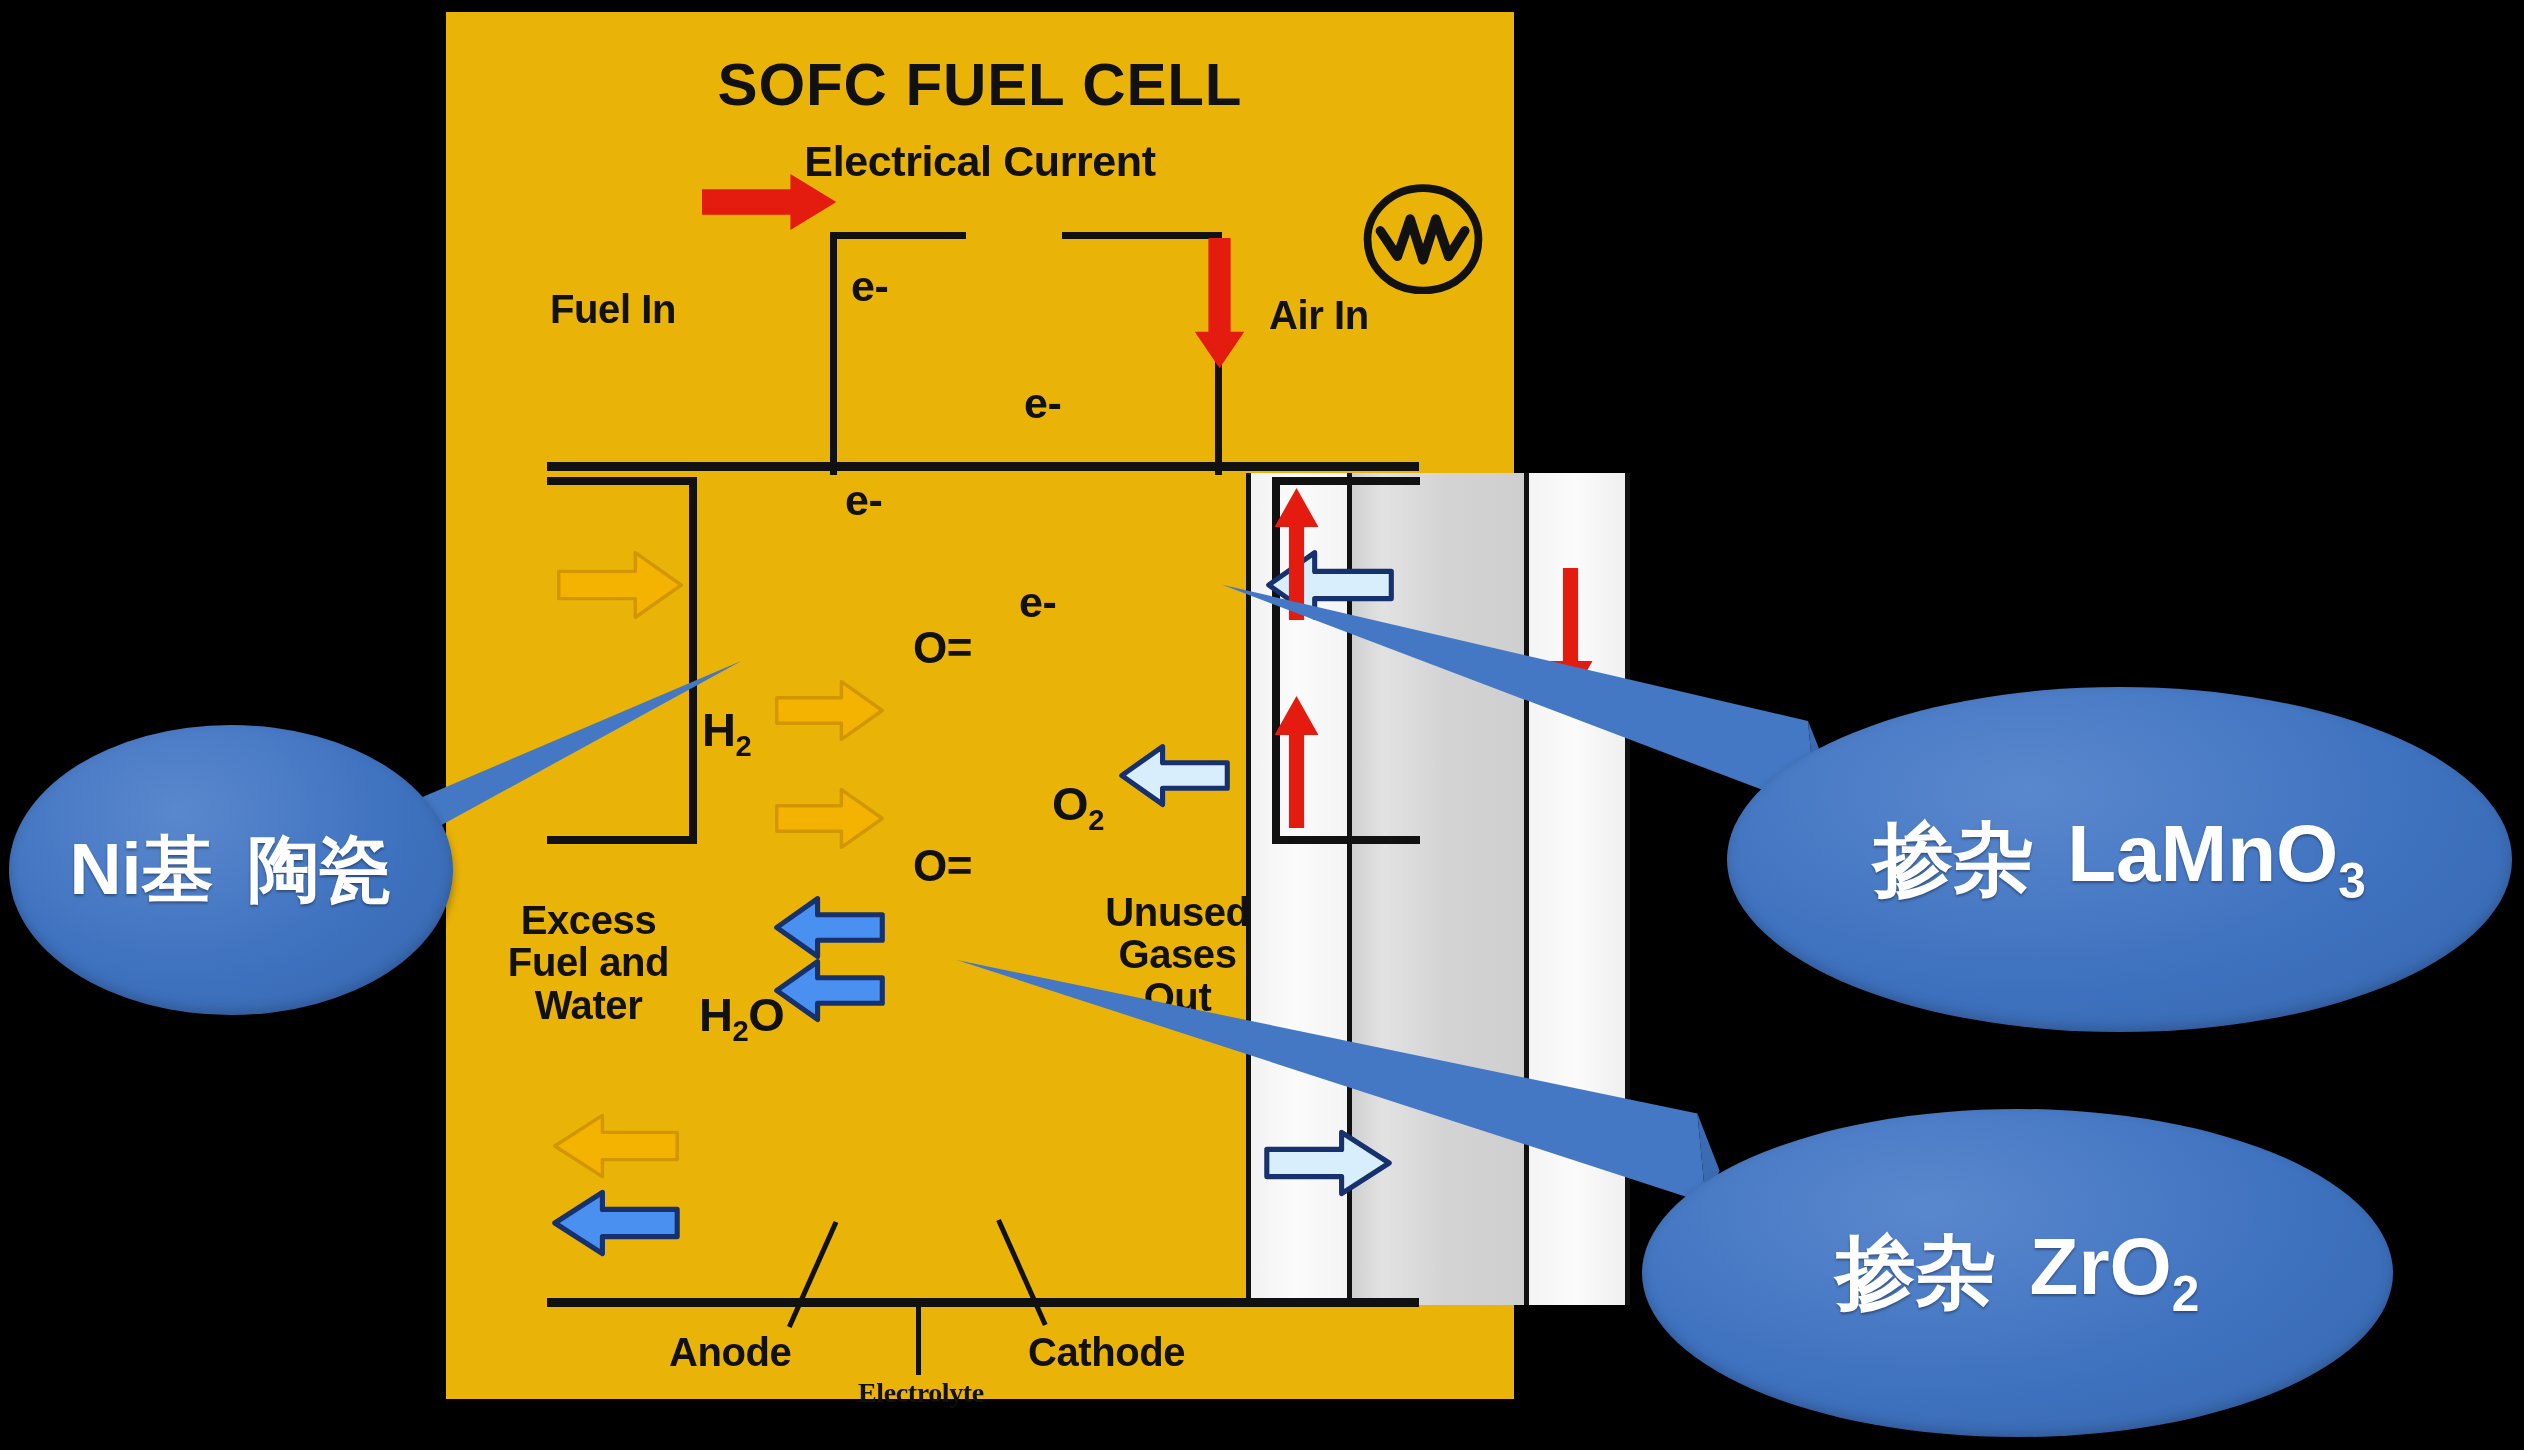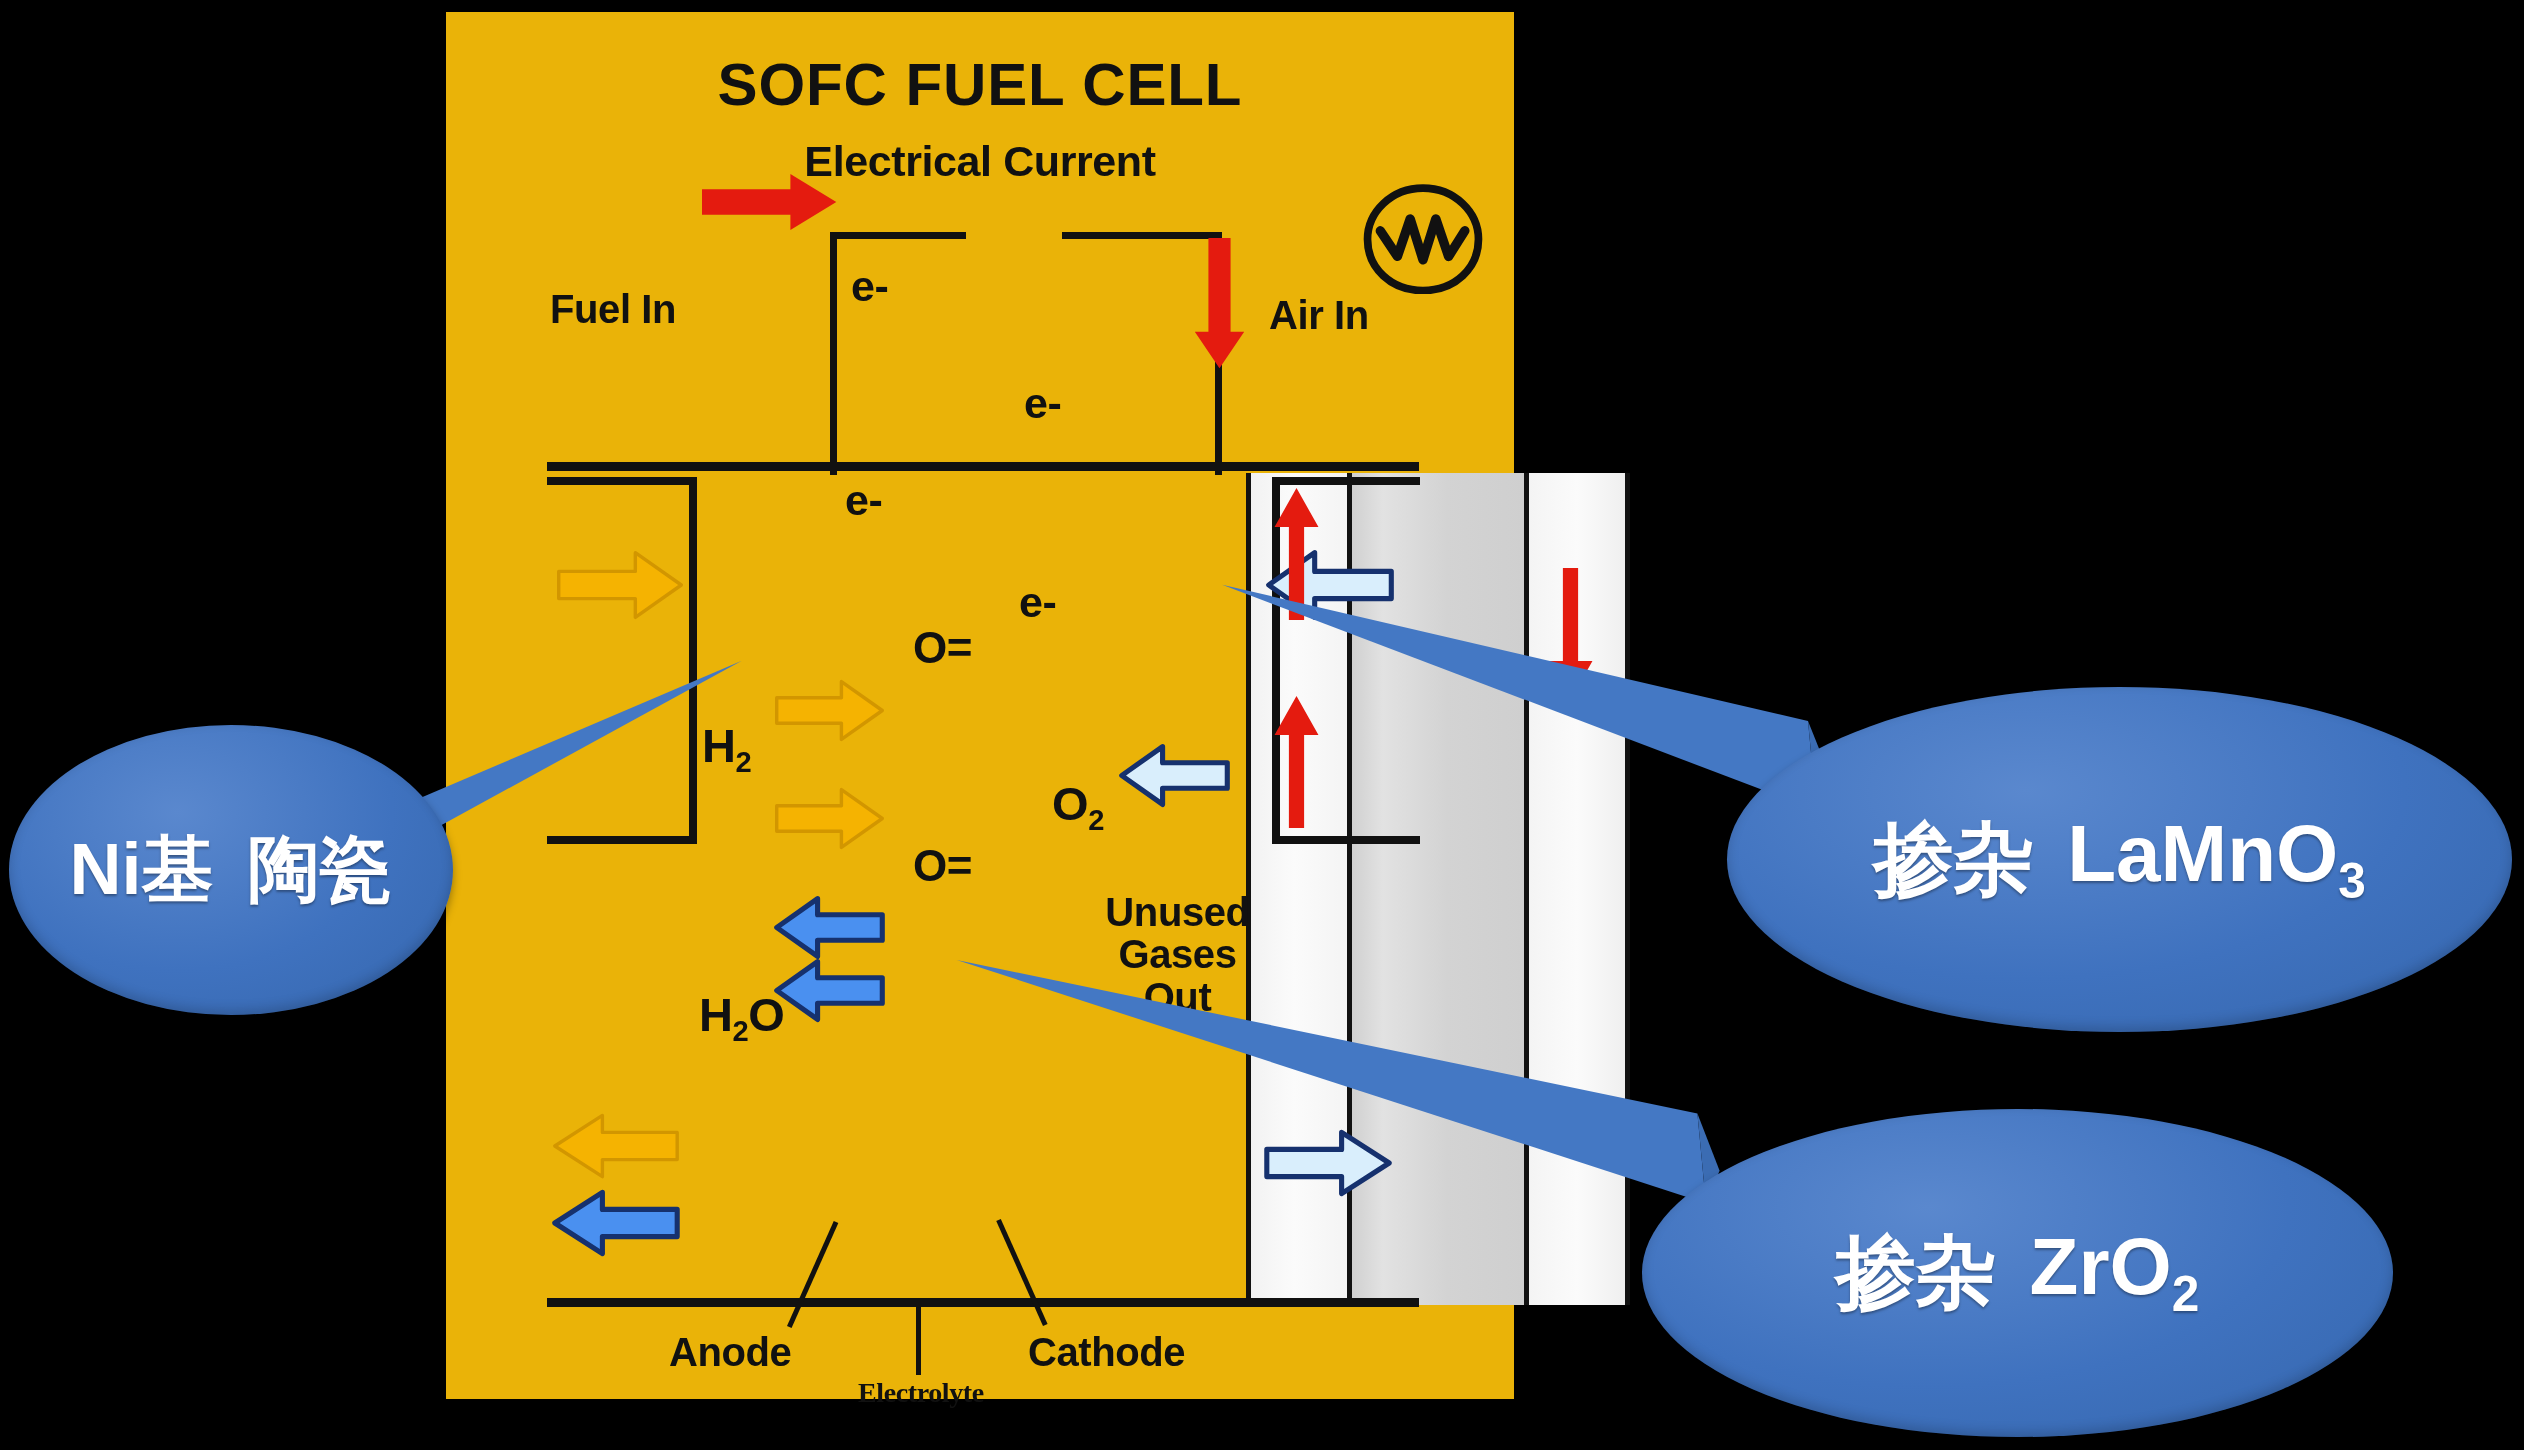--- a/index.html
+++ b/index.html
@@ -49,21 +49,21 @@
          font-weight:900;letter-spacing:0.9px;color:#111;white-space:normal;}
   #subtitle{left:0;top:128px;width:1068px;text-align:center;font-size:43px;
          font-weight:700;color:#111;white-space:normal;}
 
   .lbl-fuel-in{left:104px;top:277px;font-size:40px;text-align:center;}
   .lbl-air-in{left:823px;top:283px;font-size:40px;}
   .lbl-e1{left:405px;top:253px;font-size:43px;}
   .lbl-e2{left:399px;top:467px;font-size:43px;}
   .lbl-e3{left:578px;top:370px;font-size:43px;}
   .lbl-e4{left:573px;top:569px;font-size:43px;}
-  .lbl-h2{left:256px;top:710px;font-size:47px;}
+  .lbl-h2{left:256px;top:694px;font-size:47px;}
   .lbl-h2o{left:253px;top:979px;font-size:47px;}
   .lbl-o2{left:606px;top:768px;font-size:47px;}
   .lbl-oeq1{left:467px;top:614px;font-size:44px;}
   .lbl-oeq2{left:467px;top:832px;font-size:44px;}
   .lbl-excess{left:40px;top:887px;font-size:40px;width:205px;
               white-space:normal;text-align:center;line-height:1.06;}
   .lbl-unused{left:640px;top:879px;font-size:40px;width:183px;
               white-space:normal;text-align:center;line-height:1.06;}
   .lbl-anode{left:223px;top:1320px;font-size:40px;}
   .lbl-electrolyte{left:412px;top:1367px;font-size:28px;font-family:Liberation Serif, serif;}
@@ -136,20 +136,21 @@
 
     <div class="txt lbl-h2"><span>H</span><span class="sub">2</span></div>
 
     <div class="txt lbl-h2o"><span>H</span><span class="sub">2</span><span>O</span></div>
 
     <div class="txt lbl-o2"><span>O</span><span class="sub">2</span></div>
 
     <div class="txt lbl-oeq1">O=</div>
     <div class="txt lbl-oeq2">O=</div>
 
+    <div class="txt lbl-excess">Excess Fuel and Water</div>
     <div class="txt lbl-unused">Unused Gases Out</div>
 
     <div class="txt lbl-anode">Anode</div>
     <div class="txt lbl-electrolyte">Electrolyte</div>
     <div class="txt lbl-cathode">Cathode</div>
 
     <div class="leader" style="left:341px;top:1314px;width:115px;height:5.1px;transform:rotate(-66deg);"></div>
     <div class="leader" style="left:475px;top:1288px;width:75px;height:5.1px;transform:rotate(90deg);"></div>
     <div class="leader" style="left:597px;top:1314px;width:115px;height:5.1px;transform:rotate(-114deg);"></div>
 

